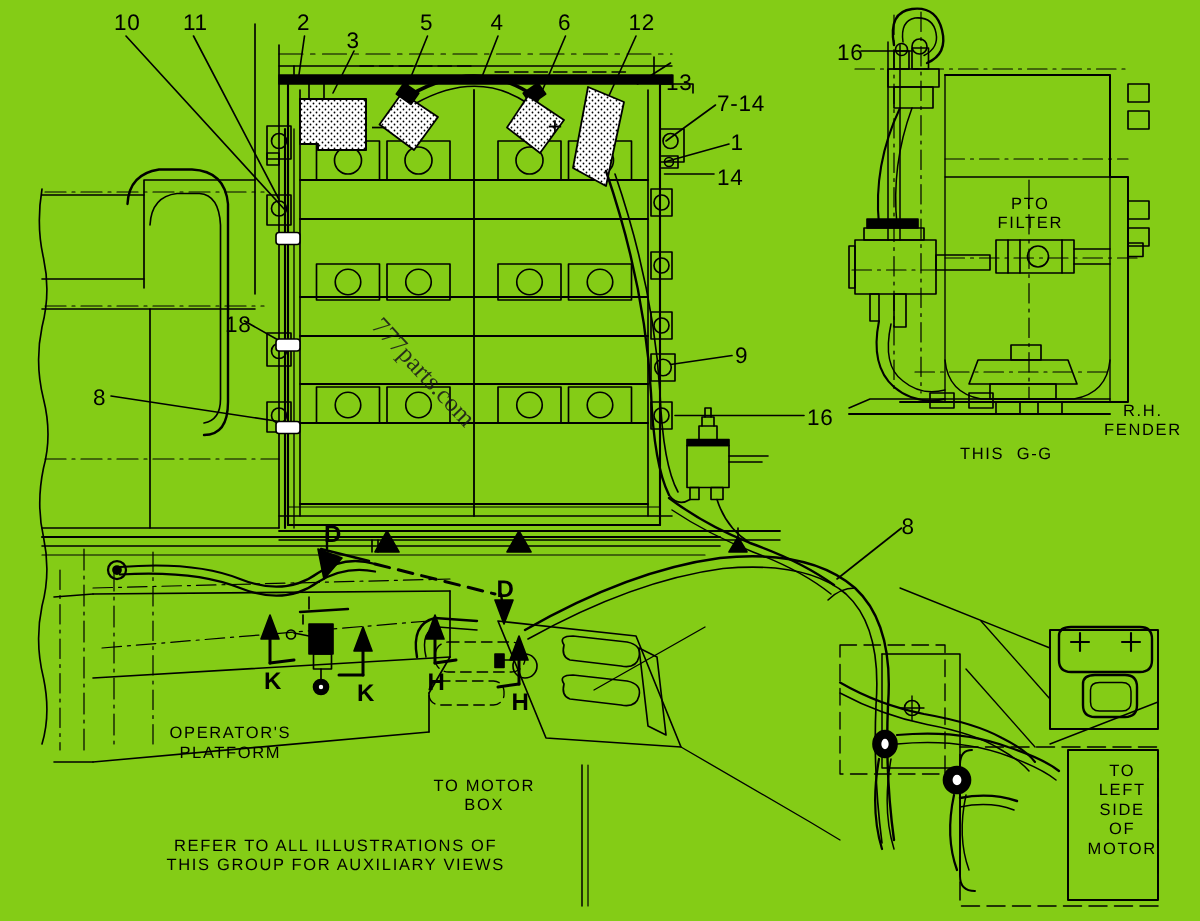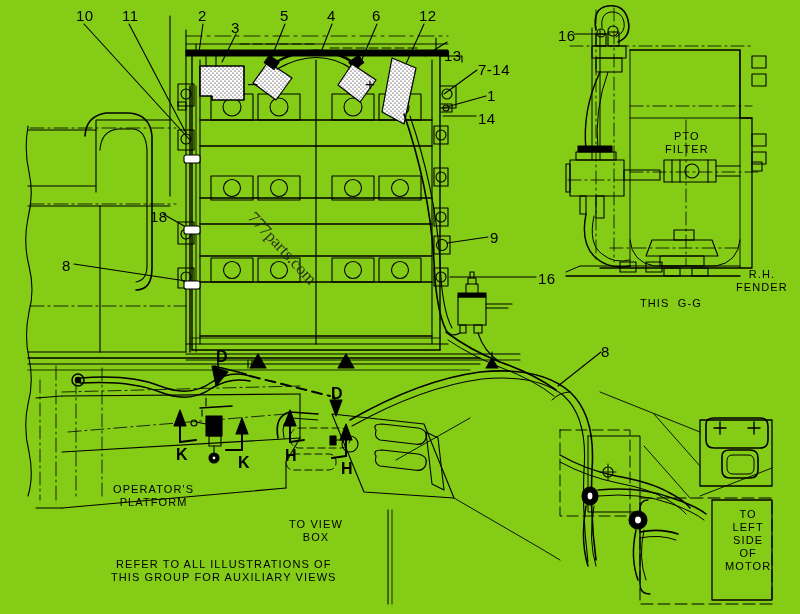--- a/index.html
+++ b/index.html
@@ -550,21 +550,21 @@
   </div>
 
   <div>
     <div class="plusminus" style="left:248px; top:75px;">–</div>
     <div class="plusminus" style="left:365px; top:76px;">+</div>
   </div>
 
   <div>
     <div class="note" style="left:113px; top:483px;">OPERATOR'S
 PLATFORM</div>
-    <div class="note" style="left:289px; top:518px;">TO VIEW
+    <div class="note" style="left:289px; top:518px;">TO MOTOR
 BOX</div>
     <div class="note left" style="left:67px; top:558px;margin-left:44px;">REFER TO ALL ILLUSTRATIONS OF
 THIS GROUP FOR AUXILIARY VIEWS</div>
     <div class="note" style="left:665px; top:130px;">PTO
 FILTER</div>
     <div class="note left" style="left:736px; top:268px;">R.H.
 FENDER</div>
     <div class="note" style="left:640px; top:297px;">THIS  G-G</div>
     <div class="note" style="left:725px; top:508px;">TO
 LEFT

